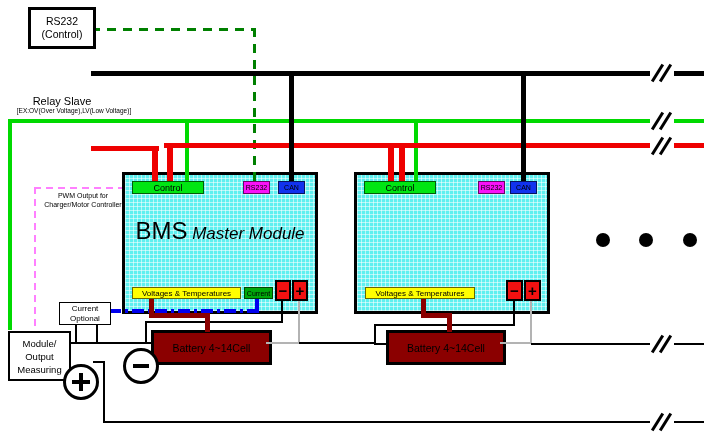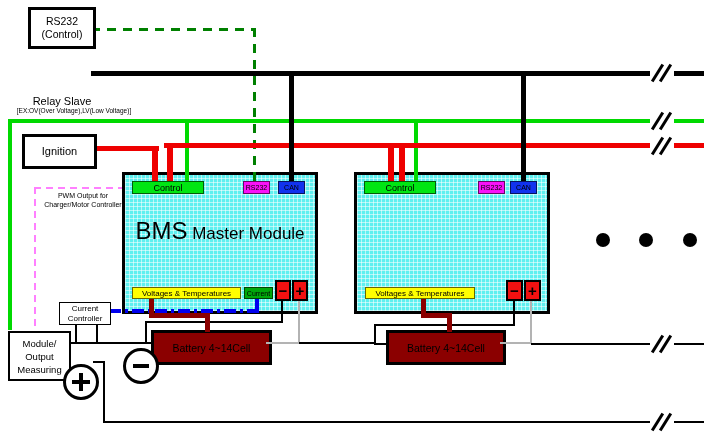--- a/index.html
+++ b/index.html
@@ -25,21 +25,21 @@
         text-align:center;line-height:1.25;}
   .tbox{position:absolute;background:#fff;border:1px solid #000;z-index:3;
         display:flex;flex-direction:column;align-items:center;justify-content:center;
         text-align:center;}
   
   .module{position:absolute;z-index:1;border:3px solid #000;background-color:#5ef0f0;
     background-image:repeating-linear-gradient(90deg,rgba(255,255,255,.55) 0 1px,transparent 1px 4px),
                      repeating-linear-gradient(0deg,rgba(255,255,255,.55) 0 1px,transparent 1px 4px);}
   .mtitle{position:absolute;left:0;right:0;top:42px;text-align:center;white-space:pre;z-index:1;}
   .mtitle .big{font-size:24px;}
-  .mtitle .small{font-size:17px;}
+  .mtitle .small{font-size:17px;font-style:italic;}
   .plabel{position:absolute;display:flex;align-items:center;justify-content:center;
           border:1px solid rgba(0,0,0,.6);box-sizing:border-box;z-index:1;}
   .lab-green{background:#00e613;}
   .lab-magenta{background:#f911f9;}
   .lab-blue{background:#1133ee;}
   .lab-yellow{background:#ffff00;}
   .lab-dkgreen{background:#00a80b;}
   .term{position:absolute;background:#f21111;border:2px solid #000;box-sizing:border-box;
         display:flex;align-items:center;justify-content:center;
         font-weight:bold;font-size:15px;z-index:1;}
@@ -115,23 +115,20 @@
   <div class="wire wdr" style="left:421px;top:299px;width:5px;height:19px;"></div>
   <div class="wire wdr" style="left:421px;top:313px;width:31px;height:5px;"></div>
   <div class="wire wdr" style="left:447px;top:313px;width:5px;height:19px;"></div>
 
   <div class="obox" style="left:28px;top:7px;width:62px;height:36px;font-size:10.5px;">
     <span>RS232</span>
     <span>(Control)</span>
   </div>
   <div class="smalltext" style="left:17px;top:95px;width:90px;font-size:11px;">Relay Slave</div>
   <div class="smalltext" style="left:0px;top:107px;width:148px;font-size:6.5px;">[EX:OV(Over Voltage),LV(Low Voltage)]</div>
-  <div class="obox" style="left:22px;top:134px;width:69px;height:29px;font-size:11px;">
-    <span>Ignition</span>
-  </div>
   <div class="smalltext" style="left:38px;top:191px;width:90px;font-size:7px;line-height:1.35;">
     <span style="display:block">PWM Output for</span>
     <span style="display:block">Charger/Motor Controller</span>
   </div>
 
   <div class="module" style="left:122px;top:172px;width:190px;height:136px;">
     <div class="plabel lab-green" style="left:7px;top:6px;width:72px;height:13px;font-size:9px;">
       <span>Control</span>
     </div>
     <div class="plabel lab-magenta" style="left:118px;top:6px;width:27px;height:13px;font-size:7px;">
@@ -171,21 +168,21 @@
     <div class="term" style="left:149px;top:105px;width:17px;height:21px;">
       <span>−</span>
     </div>
     <div class="term" style="left:167px;top:105px;width:17px;height:21px;">
       <span>+</span>
     </div>
   </div>
 
   <div class="tbox" style="left:59px;top:302px;width:50px;height:21px;font-size:8px;line-height:9.5px;">
     <span>Current</span>
-    <span>Controller</span>
+    <span>Optional</span>
   </div>
   <div class="tbox" style="left:8px;top:331px;width:59px;height:46px;font-size:9.5px;line-height:13px;border-width:2px;">
     <span>Module/</span>
     <span>Output</span>
     <span>Measuring</span>
   </div>
 
   <div class="battery" style="left:151px;top:330px;width:115px;height:29px;">
     <span>Battery 4~14Cell</span>
   </div>

